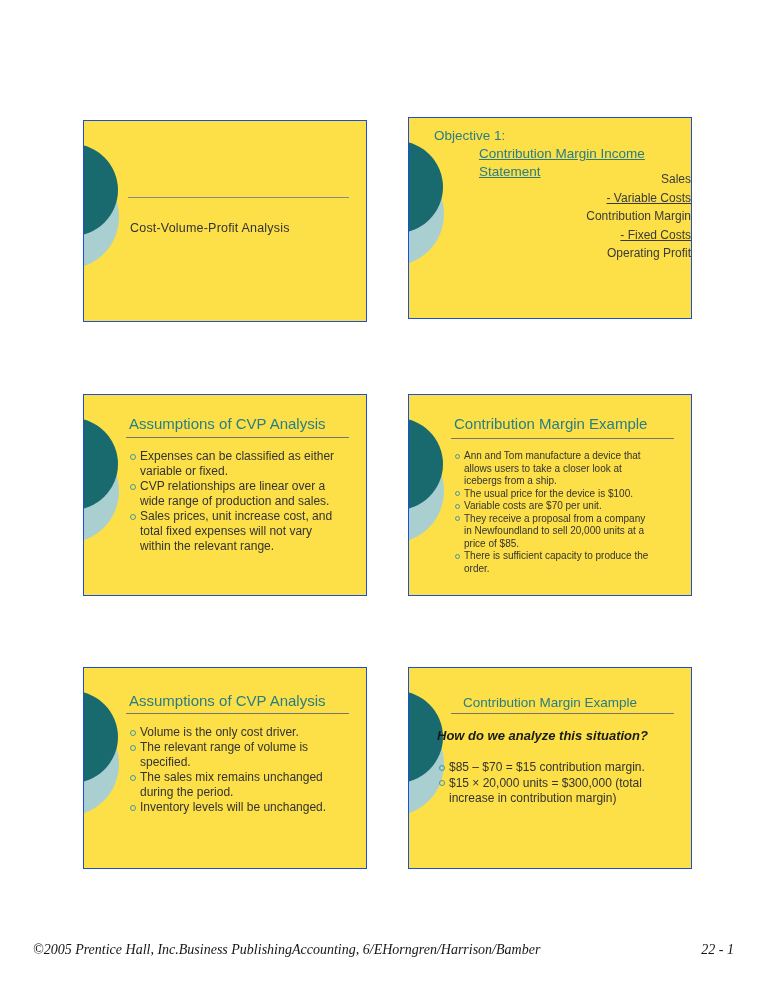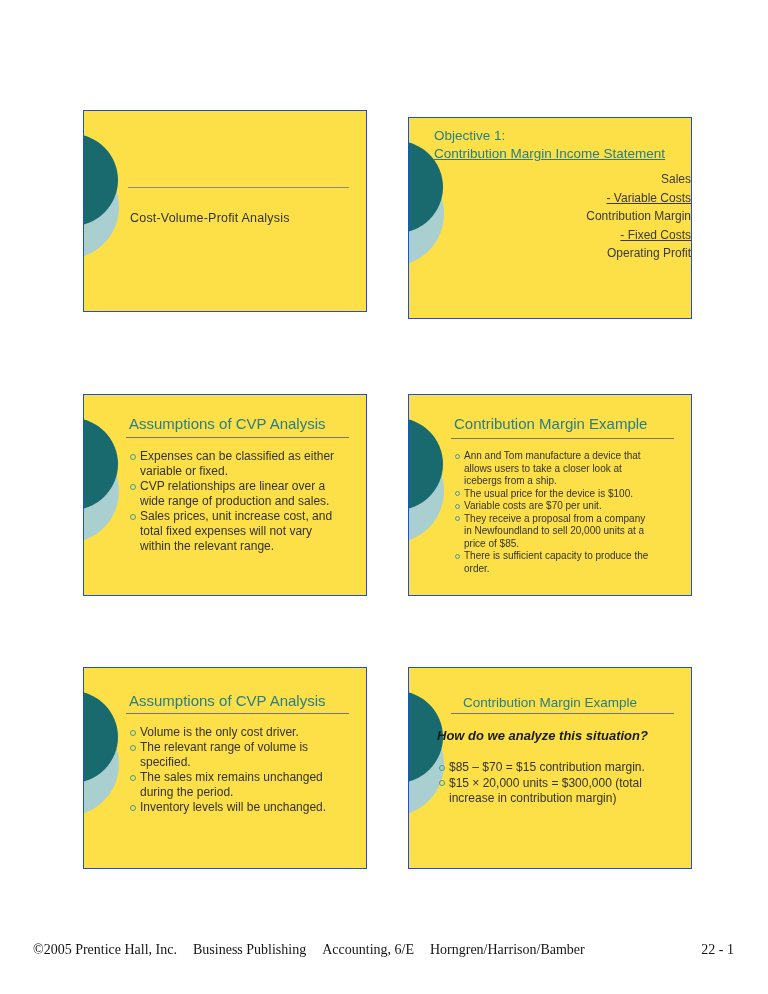--- a/index.html
+++ b/index.html
@@ -3,21 +3,21 @@
 <meta charset="utf-8">
 <style>
   * { margin:0; padding:0; box-sizing:border-box; }
   html,body { width:768px; height:994px; background:#ffffff; overflow:hidden; }
   body { position:relative; font-family:"Liberation Sans", sans-serif; }
 
   .slide {
     position:absolute; width:284px; height:202px;
     background:#fde047; border:1px solid #1d4ed8; overflow:hidden;
   }
-  #slide1 { left:83px;  top:110px; }
+  #slide1 { left:83px;  top:120px; }
   #slide2 { left:408px; top:117px; }
   #slide3 { left:83px;  top:394px; }
   #slide4 { left:408px; top:394px; }
   #slide5 { left:83px;  top:667px; }
   #slide6 { left:408px; top:667px; }
 
   .circle-light {
     position:absolute; left:-69px; top:44px; width:104px; height:104px;
     border-radius:50%; background:#a9cfd1;
   }
@@ -27,21 +27,21 @@
   }
 
   .t-teal { color:#2a7d85; }
 
   
   .s1-line { position:absolute; left:44px; top:76px; width:221px; height:1px; background:#8a8a8a; }
   .s1-title { position:absolute; left:46px; top:100px; font-size:12.5px; color:#333333; letter-spacing:0.2px; }
 
   
   .s2-title { position:absolute; left:25px; top:9px; font-size:13.5px; line-height:18px; }
-  .s2-title .l2 { text-decoration:underline; }
+  .s2-title .l2 { text-decoration:underline;margin-left:45px; }
   .s2-body { position:absolute; left:0; top:52px; width:100%; text-align:right;
              font-size:12px; line-height:18.5px; color:#3a3a3a; }
   .s2-body .u { text-decoration:underline; }
 
   
   .sl-title { position:absolute; left:45px; top:20px; font-size:15px; white-space:nowrap; }
   .sl-title.centered { left:0; width:100%; text-align:center; }
   .sl-rule { position:absolute; left:42px; top:42px; width:223px; height:1px; background:#757575; }
   .bullets { position:absolute; left:46px; top:54px; right:6px; }
   .bullet { display:flex; }
@@ -63,21 +63,21 @@
   
   #slide6 .sl-title { top:27px; font-size:13.5px; }
   #slide6 .sl-rule { top:45px; }
   .s6-question { position:absolute; left:28px; top:60px; font-size:13px; font-weight:bold;
                  font-style:italic; color:#1a1a1a; }
   #slide6 .bullets { top:92px; left:30px; }
   #slide6 .btxt { line-height:15.5px; }
 
   
   .footer { position:absolute; left:33px; top:942px; width:701px; display:flex;
-            gap:16px; font-family:"Liberation Serif", serif; font-size:14px; color:#151515; }
+            font-family:"Liberation Serif", serif; font-size:14px; color:#151515;font-style:italic; }
   .footer .pageno { margin-left:auto; }
 </style>
 </head>
 <body>
 
 <div class="slide" id="slide1">
   <div class="circle-light"></div>
   <div class="circle-dark"></div>
   <div class="s1-line"></div>
   <div class="s1-title">Cost-Volume-Profit Analysis</div>

